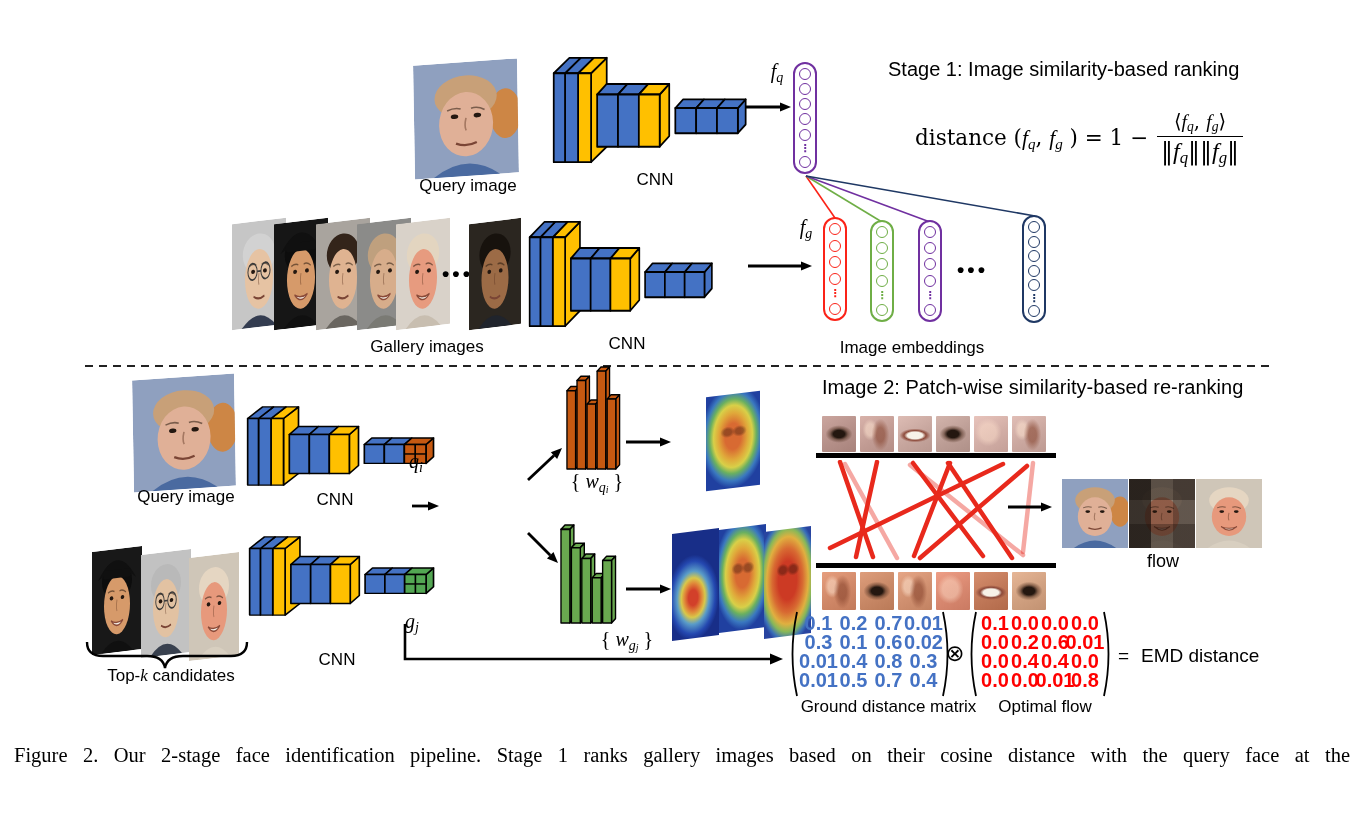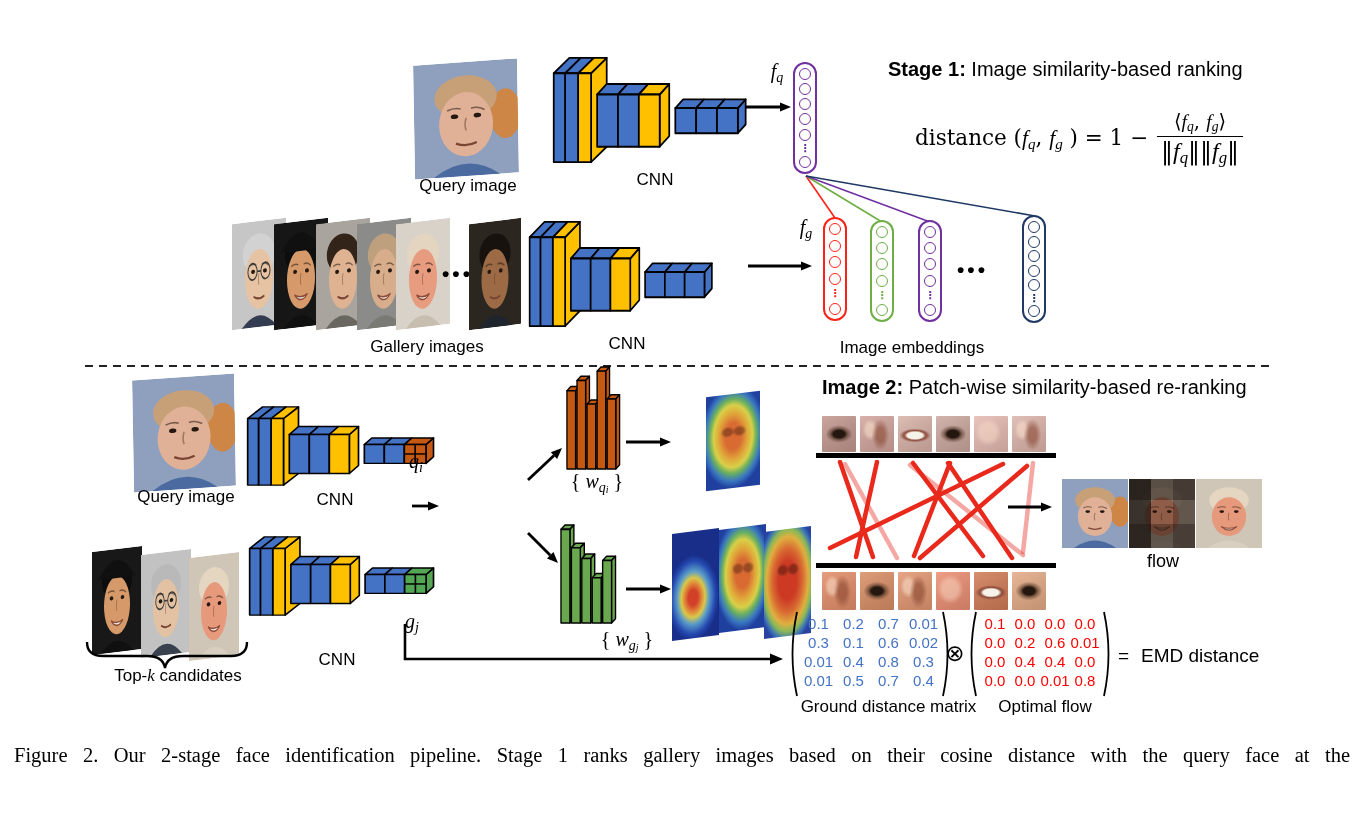--- a/index.html
+++ b/index.html
@@ -1,21 +1,21 @@
 <!DOCTYPE html>
 <html><head>
 <meta charset="utf-8">
 <style>
   html,body{margin:0;padding:0;background:#fff}
   #fig{position:relative;width:1358px;height:826px;background:#fff;overflow:hidden;
        font-family:"Liberation Sans",sans-serif;color:#000}
   .abs{position:absolute}
   .lbl{position:absolute;font-size:17px;text-align:center;white-space:nowrap}
   .stitle{position:absolute;font-size:20px;white-space:nowrap}
-  .stitle .b{font-weight:bold}
+  .stitle .b{font-weight:normal}
   .ml{position:absolute;font-size:20px;font-family:"Liberation Serif","DejaVu Serif",serif;text-align:center}
   .mv{font-family:"Liberation Serif","DejaVu Serif",serif;font-style:italic}
   .sb{font-size:70%;vertical-align:-0.25em}
   .sb2{font-size:50%;vertical-align:-0.5em}
   .photo{position:absolute;overflow:hidden}
   .skew{transform:skewY(-7deg)}
   .skewq{transform:rotate(-1deg) skewY(-3deg)}
   .cnn{position:absolute}
   .emb{position:absolute;width:24px;border:2.4px solid;border-radius:12px;display:flex;flex-direction:column;
        align-items:center;justify-content:space-between;padding:4px 0;background:#fff;box-sizing:border-box}
@@ -34,21 +34,21 @@
   .hm-q,.hm-g2{background:
      radial-gradient(18% 8% at 40% 40%,rgba(60,25,12,.4) 0 40%,rgba(0,0,0,0) 75%),
      radial-gradient(18% 8% at 62% 40%,rgba(60,25,12,.4) 0 40%,rgba(0,0,0,0) 75%),
      radial-gradient(60% 55% at 50% 45%,#d86a32 0 25%,#e0a83a 45%,#d8d048 60%,#6ab060 72%,#3a78c0 86%,#2040a0 100%)}
   .hm-g1{background:
      radial-gradient(55% 40% at 45% 62%,#d2402a 0 18%,#e08b3a 34%,#d8c84a 46%,#5a9cc8 62%,#2448b0 85%,#182e88 100%)}
   .hm-g3{background:
      radial-gradient(18% 8% at 40% 38%,rgba(60,20,10,.45) 0 40%,rgba(0,0,0,0) 75%),
      radial-gradient(18% 8% at 62% 38%,rgba(60,20,10,.45) 0 40%,rgba(0,0,0,0) 75%),
      radial-gradient(65% 60% at 50% 48%,#cc3a24 0 30%,#d86a32 50%,#e0b040 68%,#88b858 80%,#3a70b8 92%,#2844a0 100%)}
-  .matrix{position:absolute;display:grid;font-weight:normal;font-size:15px;line-height:19px;text-align:center;justify-items:center}
+  .matrix{position:absolute;display:grid;font-weight:bold;font-size:20px;line-height:19px;text-align:center;justify-items:center}
   .m-ground{grid-template-columns:repeat(4,35px)}
   .m-flow{grid-template-columns:repeat(4,30px)}
   .flowimg{position:absolute;width:66px;height:69px;overflow:hidden}
   .ff{position:absolute;inset:0}
   .checker{position:absolute;inset:0;background:
      linear-gradient(90deg,rgba(15,8,4,.78) 0 33%,rgba(35,18,8,.45) 33% 66%,rgba(25,12,6,.6) 66%),
      linear-gradient(180deg,rgba(0,0,0,.35) 0 30%,rgba(0,0,0,0) 30% 65%,rgba(0,0,0,.3) 65%)}
   .caption{position:absolute;left:14px;width:1336px;font-family:"Liberation Serif","DejaVu Serif",serif;font-size:20.5px;white-space:nowrap}
   .caption.j{white-space:normal;text-align:justify;text-align-last:justify}
   .dots{position:absolute;font-size:21px;font-weight:bold;letter-spacing:3px;white-space:nowrap}
@@ -407,21 +407,21 @@
         <path d="M32 46 q7 -3 13 -1" stroke="rgba(40,25,15,.55)" fill="none" stroke-width="1.6"></path>
         <path d="M55 45 q6 -2 13 2" stroke="rgba(40,25,15,.55)" fill="none" stroke-width="1.6"></path>
         <ellipse cx="39" cy="52" rx="3.6" ry="2.2" fill="#241811"></ellipse>
         <ellipse cx="61" cy="52" rx="3.6" ry="2.2" fill="#241811"></ellipse>
         <path d="M50 54 q-2 8 0 12" stroke="rgba(90,50,30,.45)" stroke-width="1.6" fill="none"></path>
         <path d="M38 76 q12 11 24 0 q-12 5 -24 0 z" fill="#f6f2ea" stroke="#8a4a38" stroke-width="1.6"></path>
       </svg></div>
   <svg class="abs" style="left:85px;top:640px;width:164px;height:34px" viewBox="0 0 164 34">
     <path d="M2,2 Q2,16 18,16 L62,16 Q78,16 80,28 Q82,16 98,16 L146,16 Q162,16 162,2" fill="none" stroke="#000" stroke-width="2.4"></path>
   </svg>
-  <div class="lbl" style="left:93px;top:666px;width:170px"><span class="">Top-</span><span class="mv">k</span><span class=""> candidates</span></div>
+  <div class="lbl" style="left:86px;top:666px;width:170px"><span class="">Top-</span><span class="mv">k</span><span class=""> candidates</span></div>
 
   <div class="cnn" style="left:248px;top:534px;width:188px;height:84px"><svg viewBox="0 0 228 116" width="100%" height="100%" preserveAspectRatio="none">
         <polygon points="45,20 63,4 63,96 45,112" fill="#FFC000" stroke="#000" stroke-width="2" stroke-linejoin="round"></polygon>
         <polygon points="30,20 48,4 63,4 45,20" fill="#FFC000" stroke="#000" stroke-width="2" stroke-linejoin="round"></polygon>
         <rect x="30" y="20" width="15" height="92" fill="#FFC000" stroke="#000" stroke-width="2" stroke-linejoin="round"></rect>
         <polygon points="15,20 33,4 48,4 30,20" fill="#4472C4" stroke="#000" stroke-width="2" stroke-linejoin="round"></polygon>
         <rect x="15" y="20" width="15" height="92" fill="#4472C4" stroke="#000" stroke-width="2" stroke-linejoin="round"></rect>
         <polygon points="2,20 20,4 33,4 15,20" fill="#4472C4" stroke="#000" stroke-width="2" stroke-linejoin="round"></polygon>
         <rect x="2" y="20" width="13" height="92" fill="#4472C4" stroke="#000" stroke-width="2" stroke-linejoin="round"></rect>
         <polygon points="124,42 135,31 135,85 124,96" fill="#FFC000" stroke="#000" stroke-width="2" stroke-linejoin="round"></polygon>

